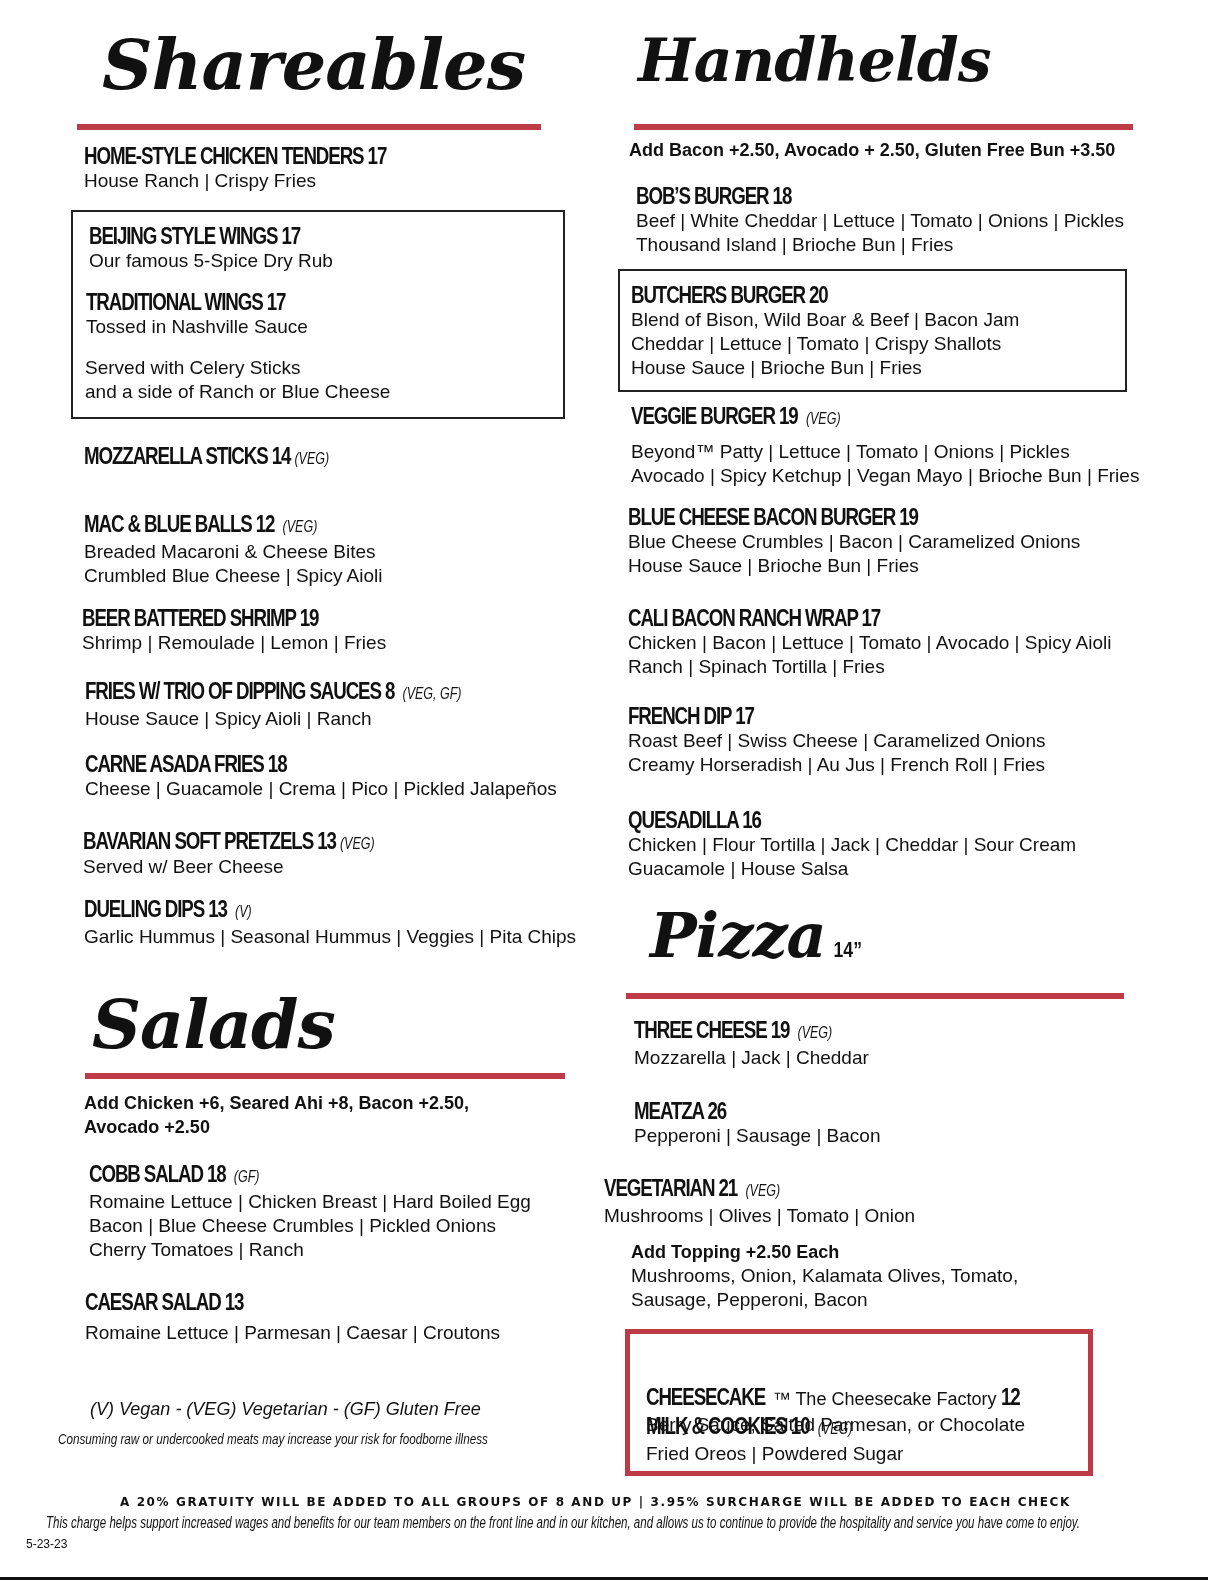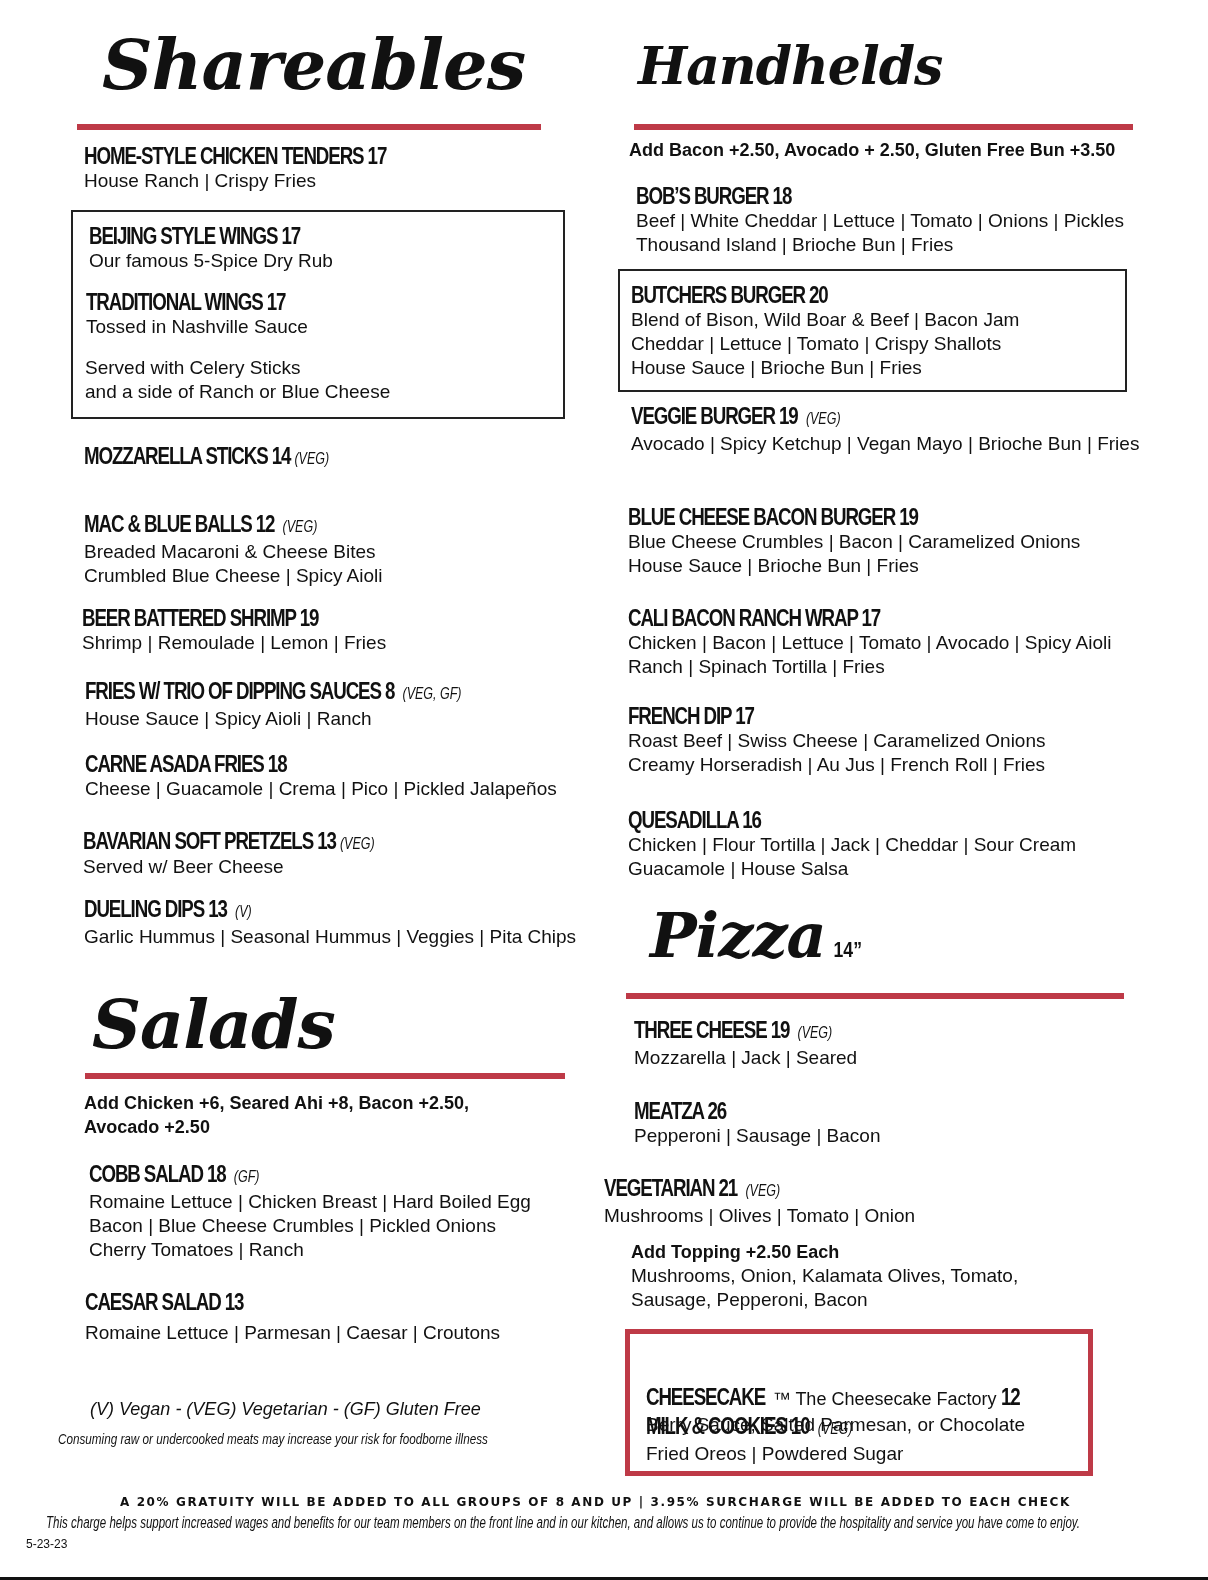--- a/index.html
+++ b/index.html
@@ -88,40 +88,41 @@
   <div class="desc">Cherry Tomatoes | Ranch</div>
 </div>
 <div class="item" style="left:85px; top:1289px;">
   <span class="name">CAESAR SALAD 13</span>
   <div class="desc" style="margin-top:6px;">Romaine Lettuce | Parmesan | Caesar | Croutons</div>
 </div>
 
 <div class="abs legend" style="left:90px; top:1399px;">(V) Vegan - (VEG) Vegetarian - (GF) Gluten Free</div>
 <div class="abs warn" style="left:58px; top:1430px;">Consuming raw or undercooked meats may increase your risk for foodborne illness</div>
 
-<div class="abs script" style="left:638px; top:40px; font-size:52px;">Handhelds</div>
+<div class="abs script" style="left:638px; top:30px; font-size:60px;">Handhelds</div>
 <div class="rule" style="left:634px; top:124px; width:499px;"></div>
 <div class="abs addon" style="left:629px; top:138px;">Add Bacon +2.50, Avocado + 2.50, Gluten Free Bun +3.50</div>
 
 <div class="item" style="left:636px; top:183px;">
   <span class="name">BOB’S BURGER 18</span>
   <div class="desc">Beef | White Cheddar | Lettuce | Tomato | Onions | Pickles</div>
   <div class="desc">Thousand Island | Brioche Bun | Fries</div>
 </div>
 
 <div class="box" style="left:618px; top:269px; width:509px; height:123px;"></div>
 <div class="item" style="left:631px; top:282px;">
   <span class="name">BUTCHERS BURGER 20</span>
   <div class="desc">Blend of Bison, Wild Boar &amp; Beef | Bacon Jam</div>
   <div class="desc">Cheddar | Lettuce | Tomato | Crispy Shallots</div>
   <div class="desc">House Sauce | Brioche Bun | Fries</div>
 </div>
 
 <div class="item" style="left:631px; top:403px;">
   <span class="name"><span>VEGGIE BURGER 19</span> &nbsp;<span class="tag">(VEG)</span></span>
+  <div class="desc" style="margin-top:8px;">Beyond™ Patty  | Lettuce | Tomato | Onions | Pickles</div>
   <div class="desc">Avocado | Spicy Ketchup | Vegan Mayo | Brioche Bun | Fries</div>
 </div>
 
 <div class="item" style="left:628px; top:504px;">
   <span class="name">BLUE CHEESE BACON BURGER 19</span>
   <div class="desc">Blue Cheese Crumbles | Bacon | Caramelized Onions</div>
   <div class="desc">House Sauce | Brioche Bun | Fries</div>
 </div>
 
 <div class="item" style="left:628px; top:605px;">
@@ -143,21 +144,21 @@
 </div>
 
 <div class="abs" style="left:650px; top:905px; white-space:nowrap;">
   <span class="script" style="font-size:62px;">Pizza</span>
   <span style="font-weight:bold; font-size:22px; display:inline-block; transform:scaleX(0.8);">14”</span>
 </div>
 <div class="rule" style="left:626px; top:993px; width:498px;"></div>
 
 <div class="item" style="left:634px; top:1017px;">
   <span class="name"><span>THREE CHEESE 19</span> &nbsp;<span class="tag">(VEG)</span></span>
-  <div class="desc">Mozzarella | Jack | Seared</div>
+  <div class="desc">Mozzarella | Jack | Cheddar</div>
 </div>
 <div class="item" style="left:634px; top:1098px;">
   <span class="name">MEATZA 26</span>
   <div class="desc">Pepperoni | Sausage | Bacon</div>
 </div>
 <div class="item" style="left:604px; top:1175px;">
   <span class="name"><span>VEGETARIAN 21</span> &nbsp;<span class="tag">(VEG)</span></span>
   <div class="desc">Mushrooms | Olives | Tomato | Onion</div>
 </div>
 <div class="item" style="left:631px; top:1240px;">

